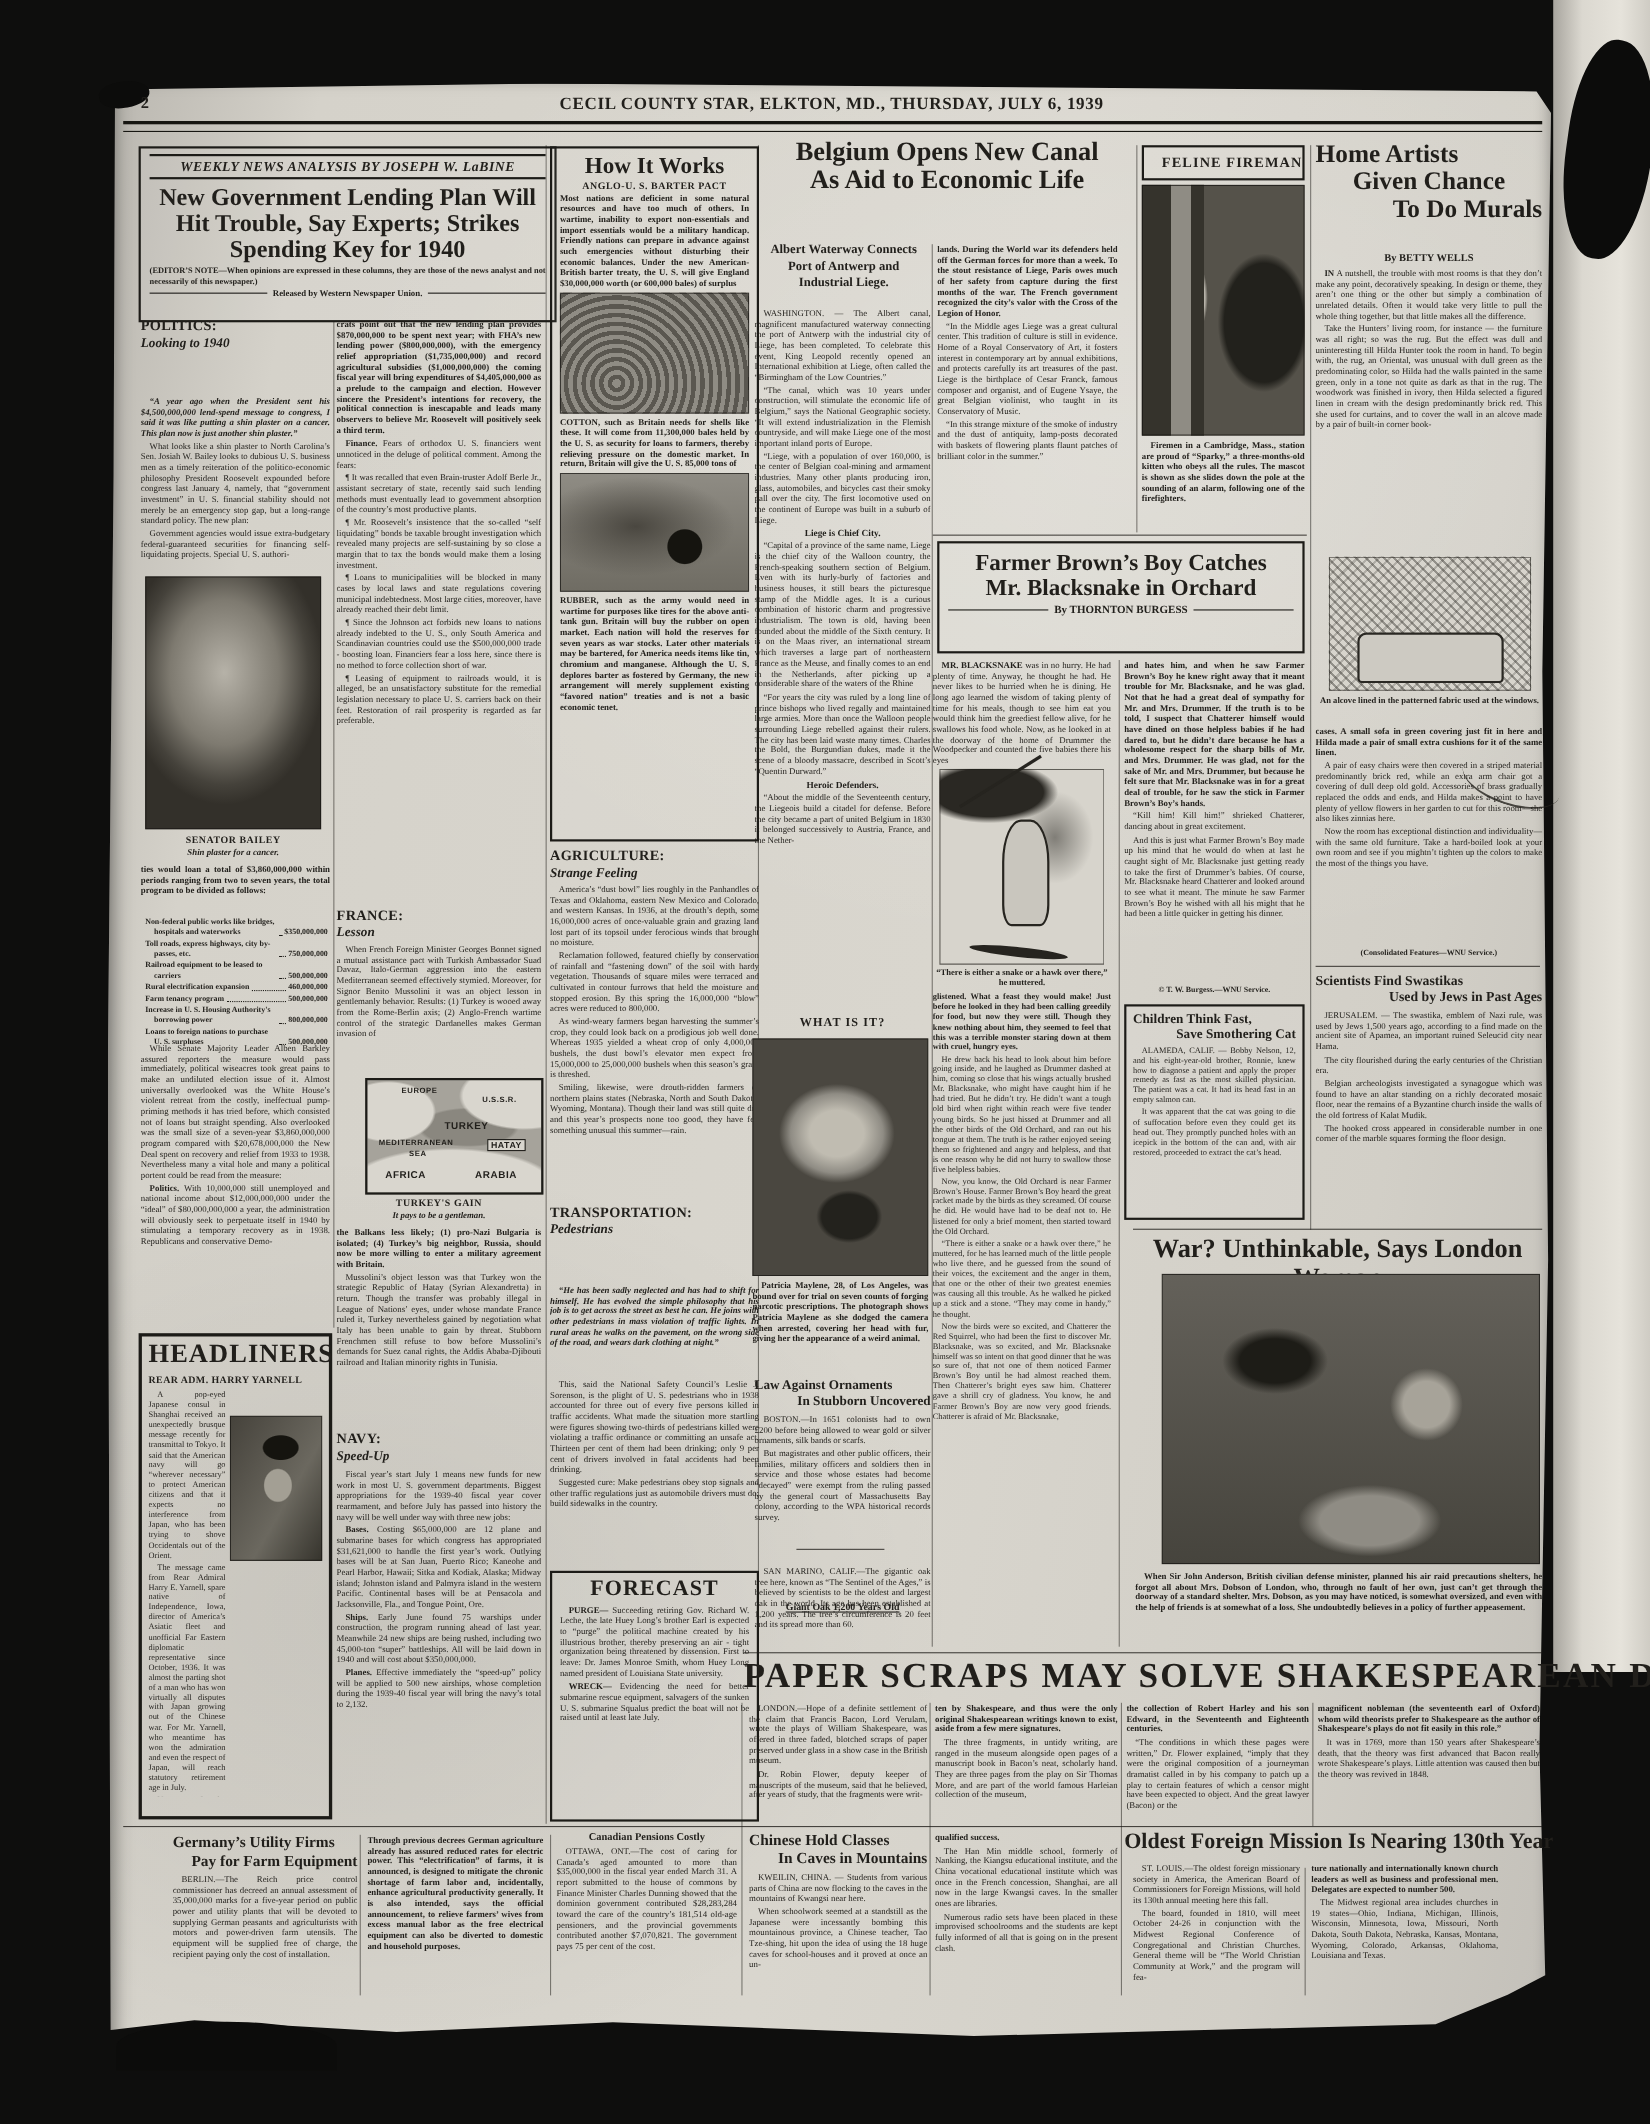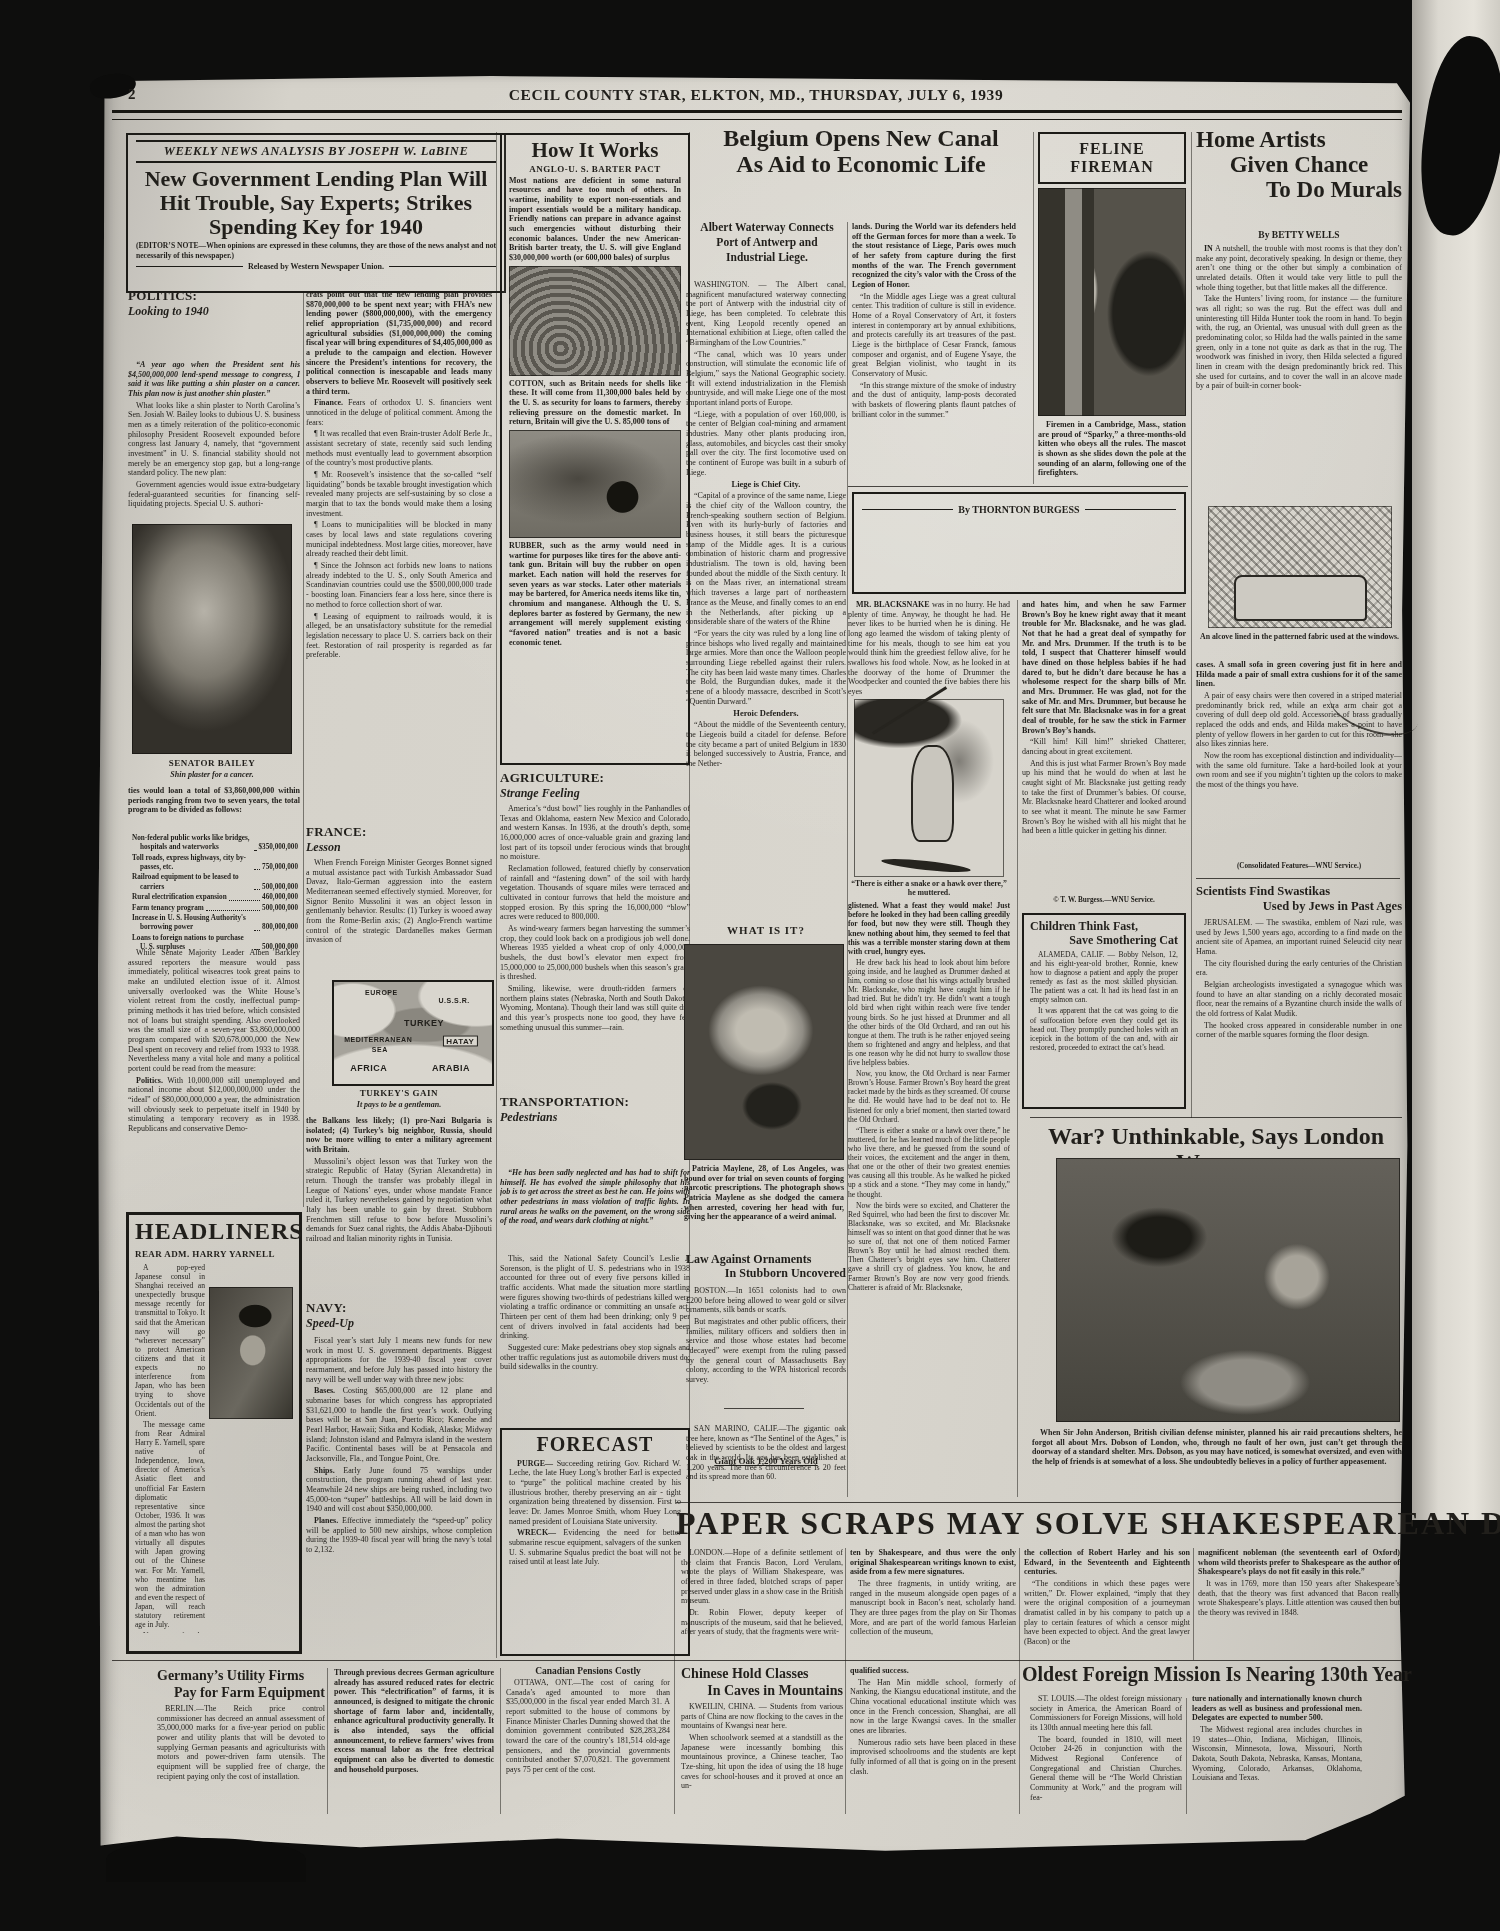--- a/index.html
+++ b/index.html
@@ -310,28 +310,32 @@
         <p class="para">“About the middle of the Seventeenth century, the Liegeois build a citadel for defense. Before the city became a part of united Belgium in 1830 it belonged successively to Austria, France, and the Nether-</p>
       </div>
   </div>
   <div class="abs flow cont" style="left:852px;top:222px;width:164px;height:260px;">
       <p class="para">lands. During the World war its defenders held off the German forces for more than a week. To the stout resistance of Liege, Paris owes much of her safety from capture during the first months of the war. The French government recognized the city’s valor with the Cross of the Legion of Honor.</p>
       <p class="para">“In the Middle ages Liege was a great cultural center. This tradition of culture is still in evidence. Home of a Royal Conservatory of Art, it fosters interest in contemporary art by annual exhibitions, and protects carefully its art treasures of the past. Liege is the birthplace of Cesar Franck, famous composer and organist, and of Eugene Ysaye, the great Belgian violinist, who taught in its Conservatory of Music.</p>
       <p class="para">“In this strange mixture of the smoke of industry and the dust of antiquity, lamp-posts decorated with baskets of flowering plants flaunt patches of brilliant color in the summer.”</p>
     </div>
 
   <section class="abs" style="left:1038px;top:132px;width:148px;">
-    <div class="box" style="text-align:center;font-weight:bold;font-size:16px;letter-spacing:1px;padding:6px 0;">FELINE FIREMAN</div>
+    <div class="box" style="text-align:right;font-weight:bold;font-size:13px;letter-spacing:1px;padding:6px 0;">FELINE FIREMAN</div>
     <div class="ph ph-cat" style="width:100%;height:228px;margin-top:4px;"></div>
     <div class="capb" style="margin-top:4px;">
         <p class="para">Firemen in a Cambridge, Mass., station are proud of “Sparky,” a three-months-old kitten who obeys all the rules. The mascot is shown as she slides down the pole at the sounding of an alarm, following one of the firefighters.</p>
       </div>
   </section>
 
   <section class="abs box" style="left:852px;top:492px;width:334px;height:102px;padding:6px 8px;box-sizing:border-box;">
+    <div class="hxl" style="font-size:21px;">
+      <div>Farmer Brown’s Boy Catches</div>
+      <div>Mr. Blacksnake in Orchard</div>
+    </div>
     <div class="released" style="margin-top:4px;font-size:10px;">
         <span>By THORNTON BURGESS</span>
       </div>
   </section>
   <div class="abs flow" style="left:848px;top:600px;width:162px;height:897px;">
     <div>
         <p class="para"><b>MR. BLACKSNAKE</b> was in no hurry. He had plenty of time. Anyway, he thought he had. He never likes to be hurried when he is dining. He long ago learned the wisdom of taking plenty of time for his meals, though to see him eat you would think him the greediest fellow alive, for he swallows his food whole. Now, as he looked in at the doorway of the home of Drummer the Woodpecker and counted the five babies there his eyes</p>
       </div>
     <div class="art art-boy" style="width:150px;height:178px;margin:2px auto;position:relative;">
       <div class="stick"></div>

